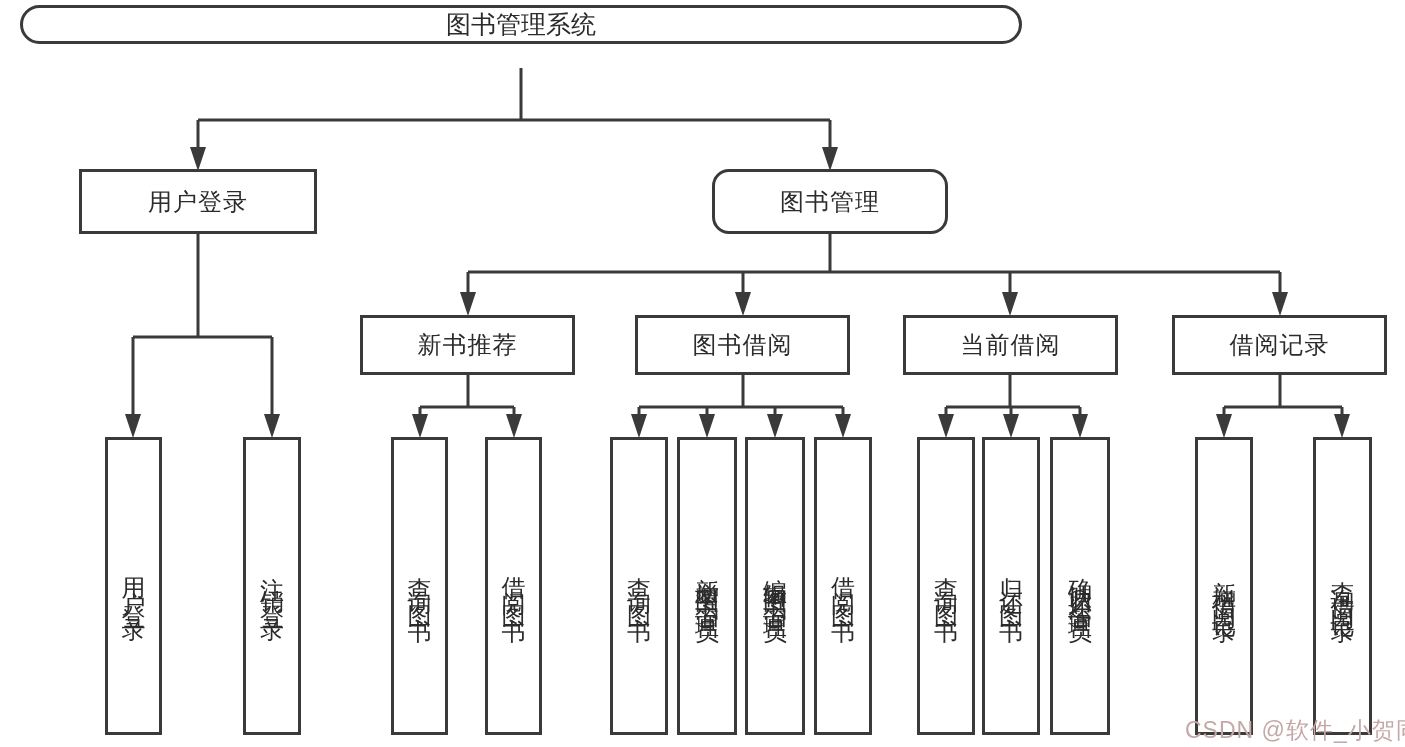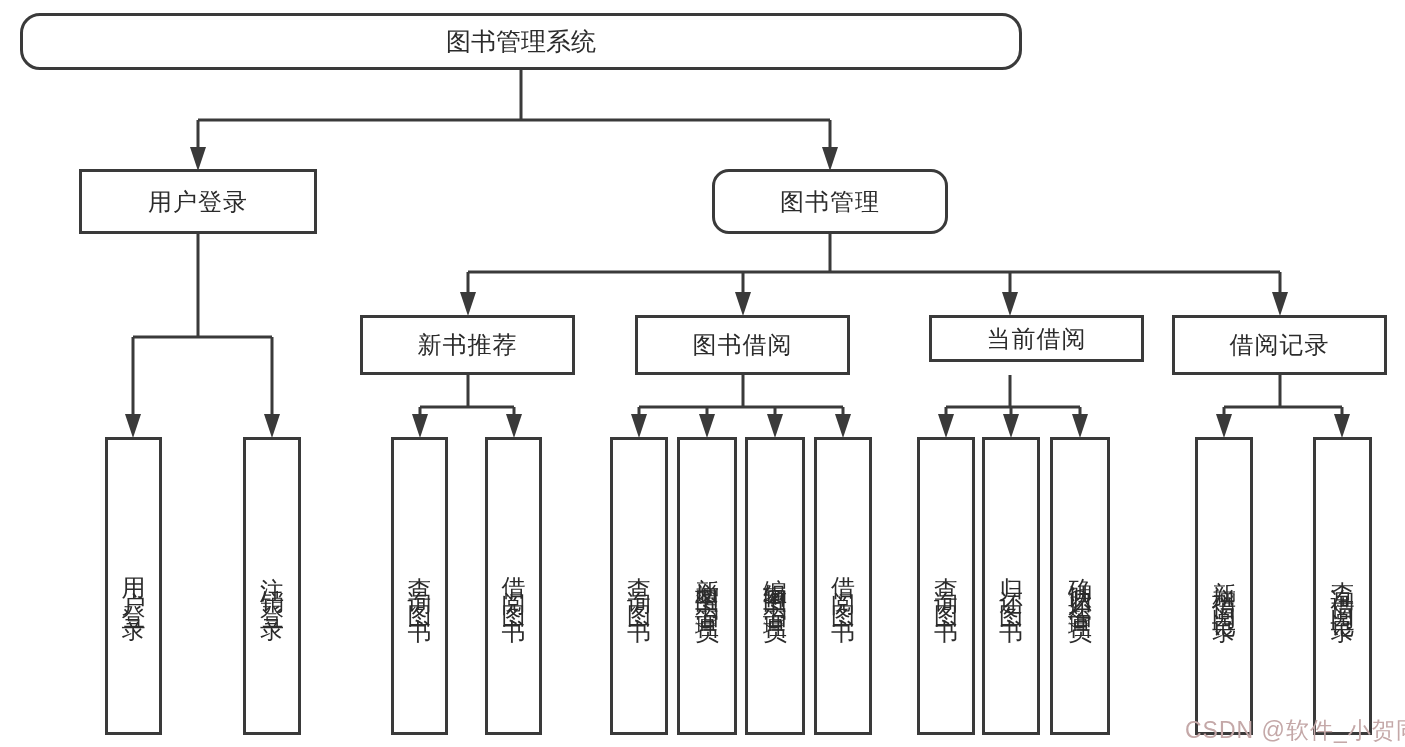--- a/index.html
+++ b/index.html
@@ -73,28 +73,28 @@
       <polygon points="767,414 783,414 775,438"></polygon>
       <polygon points="835,414 851,414 843,438"></polygon>
       <polygon points="938,414 954,414 946,438"></polygon>
       <polygon points="1003,414 1019,414 1011,438"></polygon>
       <polygon points="1072,414 1088,414 1080,438"></polygon>
       <polygon points="1216,414 1232,414 1224,438"></polygon>
       <polygon points="1334,414 1350,414 1342,438"></polygon>
     </g>
   </svg>
 
-  <div class="box rootbox" style="left:20px;top:13px;width:1002px;height:57px;border-radius:20px;">图书管理系统</div>
+  <div class="box rootbox" style="left:20px;top:5px;width:1002px;height:39px;border-radius:20px;">图书管理系统</div>
 
   <div class="box hbox" style="left:79px;top:169px;width:238px;height:65px;">用户登录</div>
   <div class="box hbox" style="left:712px;top:169px;width:236px;height:65px;border-radius:17px;">图书管理</div>
 
   <div class="box hbox" style="left:635px;top:315px;width:215px;height:60px;">图书借阅</div>
   <div class="box hbox" style="left:360px;top:315px;width:215px;height:60px;">新书推荐</div>
-  <div class="box hbox" style="left:903px;top:315px;width:215px;height:47px;margin-left:26px;">当前借阅</div>
+  <div class="box hbox" style="left:903px;top:315px;width:215px;height:60px;">当前借阅</div>
   <div class="box hbox" style="left:1172px;top:315px;width:215px;height:60px;">借阅记录</div>
 
   <div class="box vbox ls4" style="left:105px;top:437px;width:57px;height:298px;">用户登录</div>
   <div class="box vbox ls4" style="left:243px;top:437px;width:58px;height:298px;">注销登录</div>
 
   <div class="box vbox ls4" style="left:391px;top:437px;width:57px;height:298px;">查询图书</div>
   <div class="box vbox ls4" style="left:485px;top:437px;width:57px;height:298px;">借阅图书</div>
 
   <div class="box vbox ls4" style="left:610px;top:437px;width:58px;height:298px;">查询图书</div>
   <div class="box vbox ls9" style="left:677px;top:437px;width:60px;height:298px;">新增图书（管理员）</div>

